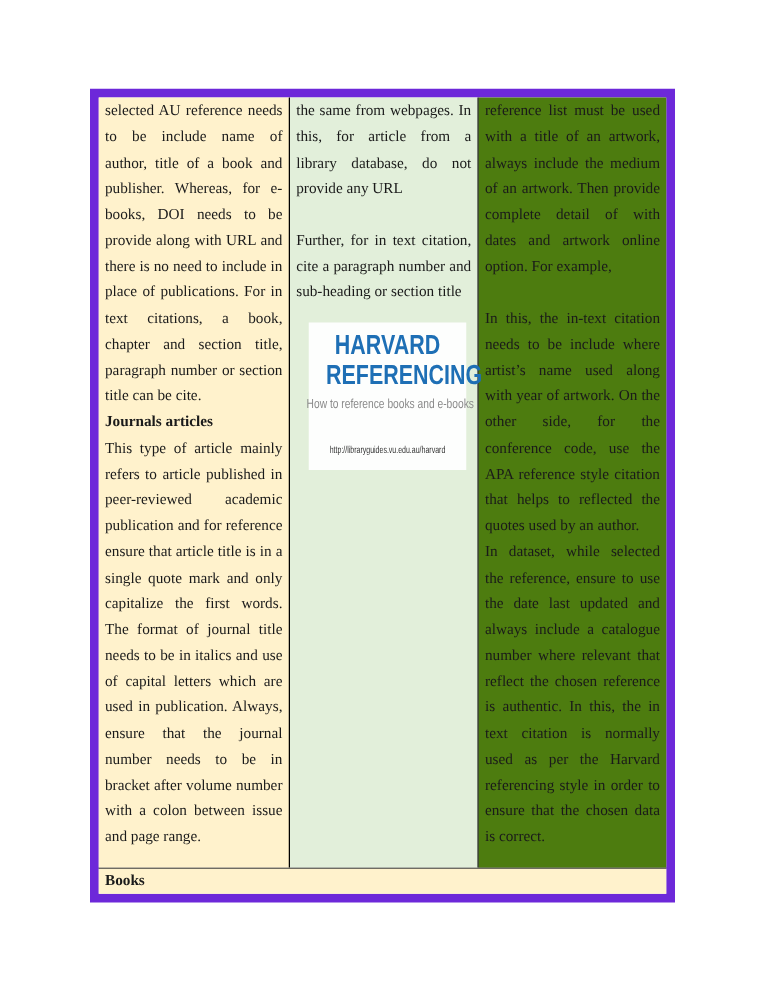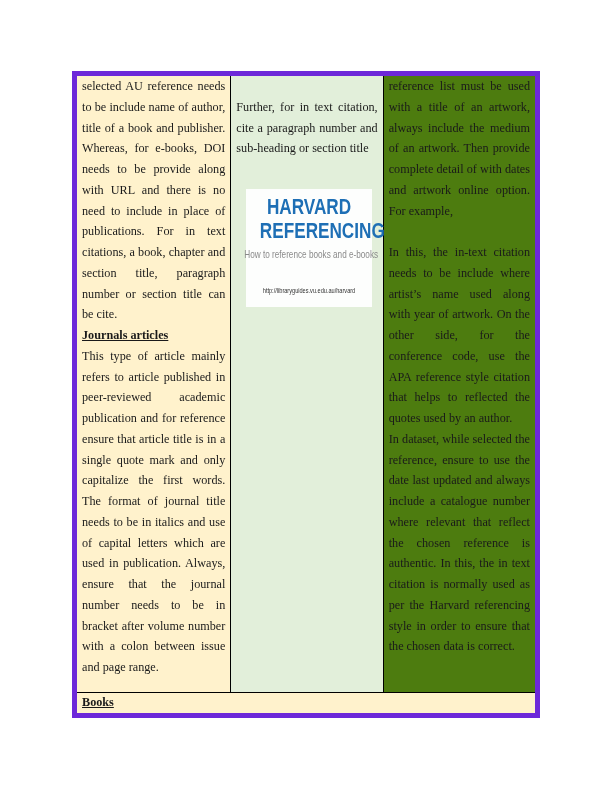--- a/index.html
+++ b/index.html
@@ -1,46 +1,47 @@
 <!DOCTYPE html>
 <html><head>
   <meta charset="utf-8">
   <style>
     html, body { margin:0; padding:0; }
     body { width:612px; height:792px; background:#ffffff; position:relative; overflow:hidden;
            font-family:"Liberation Serif", "DejaVu Serif", serif; color:#1a1a1a; }
-    .table { position:absolute; left:72px; top:71px; width:468px; border:5px solid #6d28d9; box-sizing:border-box; }
+    .table { position:absolute; left:72px; top:71px; width:468px; border:7px solid #6d28d9; box-sizing:border-box; }
     .row { display:flex; }
     .cell { box-sizing:border-box; padding:0 5px; font-size:12.2px; line-height:20.75px; text-align:justify; }
     .c1 { width:157px; background:#fff2cc; border-right:1px solid #000; }
     .c2 { width:155px; background:#e2efda; border-right:1px solid #000; }
     .c3 { width:154px; background:#4d7c0f; }
     .main-row { height:616px; border-bottom:1px solid #000; }
     .para { margin:0; }
     .gap { height:20.75px; }
-    .heading { font-weight:bold; text-decoration:underline; margin:0; }
+    .heading { font-weight:bold; margin:0; }
     .books-row { height:20px; background:#fff2cc; padding:0 5px; font-size:12.2px; line-height:18px; }
-    .image-box { width:126px; height:118px; background:#fdfefd; margin:30px 0 0 10px; text-align:center;
+    .image-box { width:126px; height:118px; background:#fdfefd; margin:14px 0 0 10px; text-align:center;
                  font-family:"Liberation Sans", "DejaVu Sans", sans-serif; }
     .img-title { color:#1e6fb5; font-weight:bold; font-size:22px; line-height:24px; transform:scaleX(0.78); letter-spacing:0; }
     .img-title.first { padding-top:6px; }
     .img-sub { color:#8a8a8a; font-size:10.5px; line-height:14px; transform:scaleX(0.78); white-space:nowrap; margin-left:-20px; margin-right:-20px; margin-top:4px; }
     .img-url { color:#333; font-size:8px; transform:scaleX(0.7); white-space:nowrap; margin-top:20px; margin-left:-20px; margin-right:-20px; }
   </style>
 </head>
 <body>
 
 <div class="table">
   <div class="row main-row">
     <div class="cell c1">
       <p class="para">selected AU reference needs to be include name of author, title of a book and publisher. Whereas, for e-books, DOI needs to be provide along with URL and there is no need to include in place of publications. For in text citations, a book, chapter and section title, paragraph number or section title can be cite.</p>
       <p class="heading">Journals articles</p>
       <p class="para">This type of article mainly refers to article published in peer-reviewed academic publication and for reference ensure that article title is in a single quote mark and only capitalize the first words. The format of journal title needs to be in italics and use of capital letters which are used in publication. Always, ensure that the journal number needs to be in bracket after volume number with a colon between issue and page range.</p>
     </div>
     <div class="cell c2">
+      <p class="para">the same from webpages. In this, for article from a library database, do not provide any URL</p>
       <div class="gap"></div>
       <p class="para">Further, for in text citation, cite a paragraph number and sub-heading or section title</p>
       <div class="image-box">
         <div class="img-title first">HARVARD</div>
         <div class="img-title">REFERENCING</div>
         <div class="img-sub">How to reference books and e-books</div>
         <div class="img-url">http://libraryguides.vu.edu.au/harvard</div>
       </div>
     </div>
     <div class="cell c3">

